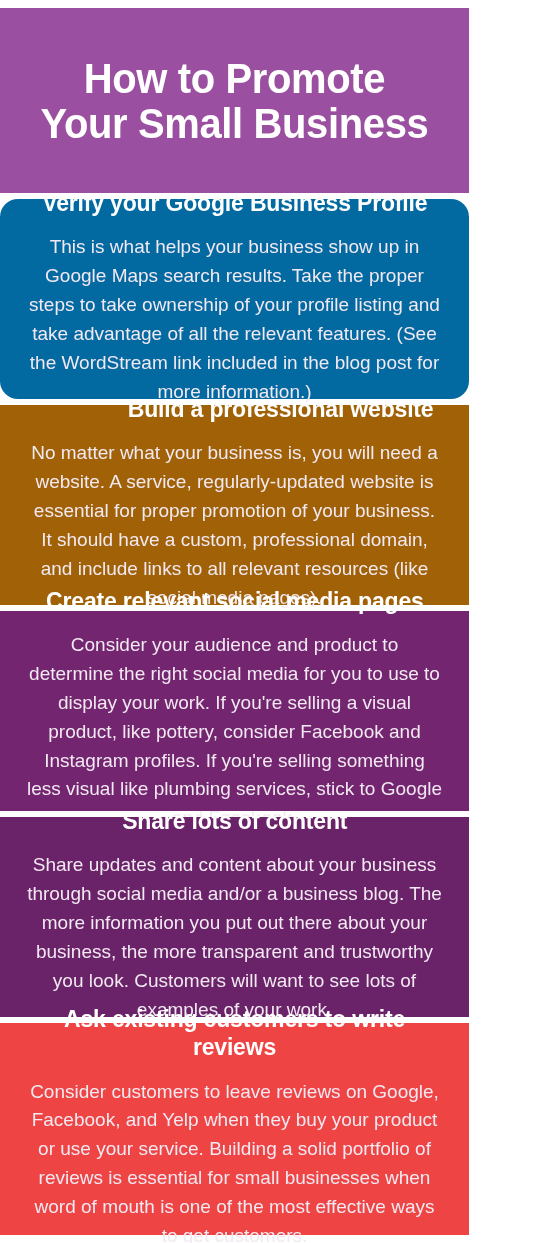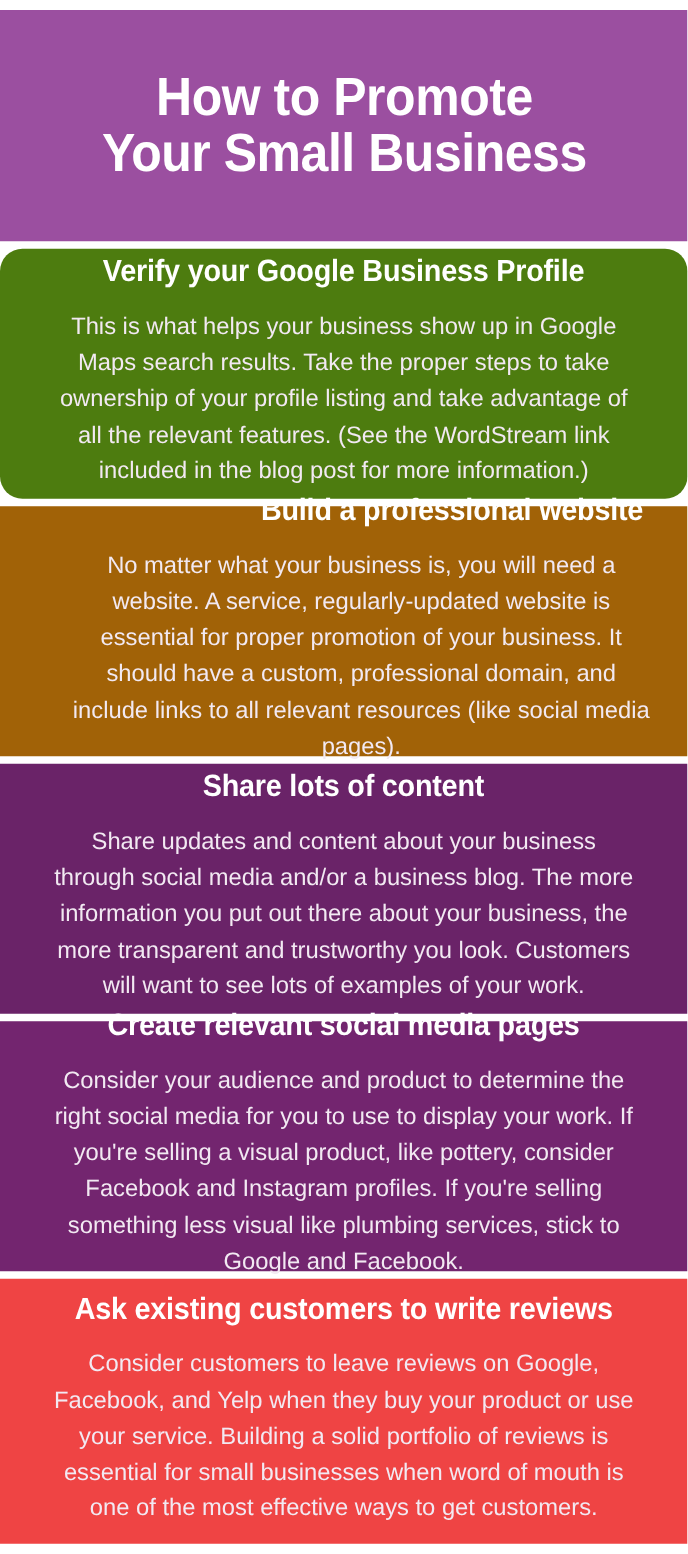--- a/index.html
+++ b/index.html
@@ -8,21 +8,21 @@
   }
   body {
     width: 550px;
     height: 1243px;
     background: #ffffff;
     font-family: "Liberation Sans", sans-serif;
     overflow: hidden;
   }
 
   #infographic {
-    width: 550px;
+    width: 469px;
     height: 1243px;
     background: #ffffff;
     display: flex;
     flex-direction: column;
     padding-top: 8px;
     padding-bottom: 8px;
     box-sizing: border-box;
   }
 
   .panel {
@@ -92,38 +92,38 @@
 </head>
 <body>
 
 <div id="infographic">
 
   <div class="panel header-panel" style="background-color: rgb(155, 79, 160);">
     <h1 class="header-title">How to Promote
 Your Small Business</h1>
   </div>
 
-  <div class="panel content-panel p1" style="background-color: #4d7c0f; border-radius: 18px;">
+  <div class="panel content-panel p1" style="background-color: #0369a1; border-radius: 18px;">
     <h2 class="section-heading">Verify your Google Business Profile</h2>
     <p class="section-body">This is what helps your business show up in Google Maps search results. Take the proper steps to take ownership of your profile listing and take advantage of all the relevant features. (See the WordStream link included in the blog post for more information.)</p>
   </div>
 
   <div class="panel content-panel p2" style="background-color: #a16207; align-items: flex-end;">
     <h2 class="section-heading">Build a professional website</h2>
     <p class="section-body">No matter what your business is, you will need a website. A service, regularly-updated website is essential for proper promotion of your business. It should have a custom, professional domain, and include links to all relevant resources (like social media pages).</p>
   </div>
 
+  <div class="panel content-panel p3" style="background-color: rgb(115, 37, 111);">
+    <h2 class="section-heading">Create relevant social media pages</h2>
+    <p class="section-body">Consider your audience and product to determine the right social media for you to use to display your work. If you're selling a visual product, like pottery, consider Facebook and Instagram profiles. If you're selling something less visual like plumbing services, stick to Google and Facebook.</p>
+  </div>
+
   <div class="panel content-panel p4" style="background-color: rgb(106, 35, 104);">
     <h2 class="section-heading">Share lots of content</h2>
     <p class="section-body">Share updates and content about your business through social media and/or a business blog. The more information you put out there about your business, the more transparent and trustworthy you look. Customers will want to see lots of examples of your work.</p>
-  </div>
-
-  <div class="panel content-panel p3" style="background-color: rgb(115, 37, 111);">
-    <h2 class="section-heading">Create relevant social media pages</h2>
-    <p class="section-body">Consider your audience and product to determine the right social media for you to use to display your work. If you're selling a visual product, like pottery, consider Facebook and Instagram profiles. If you're selling something less visual like plumbing services, stick to Google and Facebook.</p>
   </div>
 
   <div class="panel content-panel p5" style="background-color: #ef4444;">
     <h2 class="section-heading">Ask existing customers to write reviews</h2>
     <p class="section-body">Consider customers to leave reviews on Google, Facebook, and Yelp when they buy your product or use your service. Building a solid portfolio of reviews is essential for small businesses when word of mouth is one of the most effective ways to get customers.</p>
   </div>
 
 </div>
 
 </body></html>

